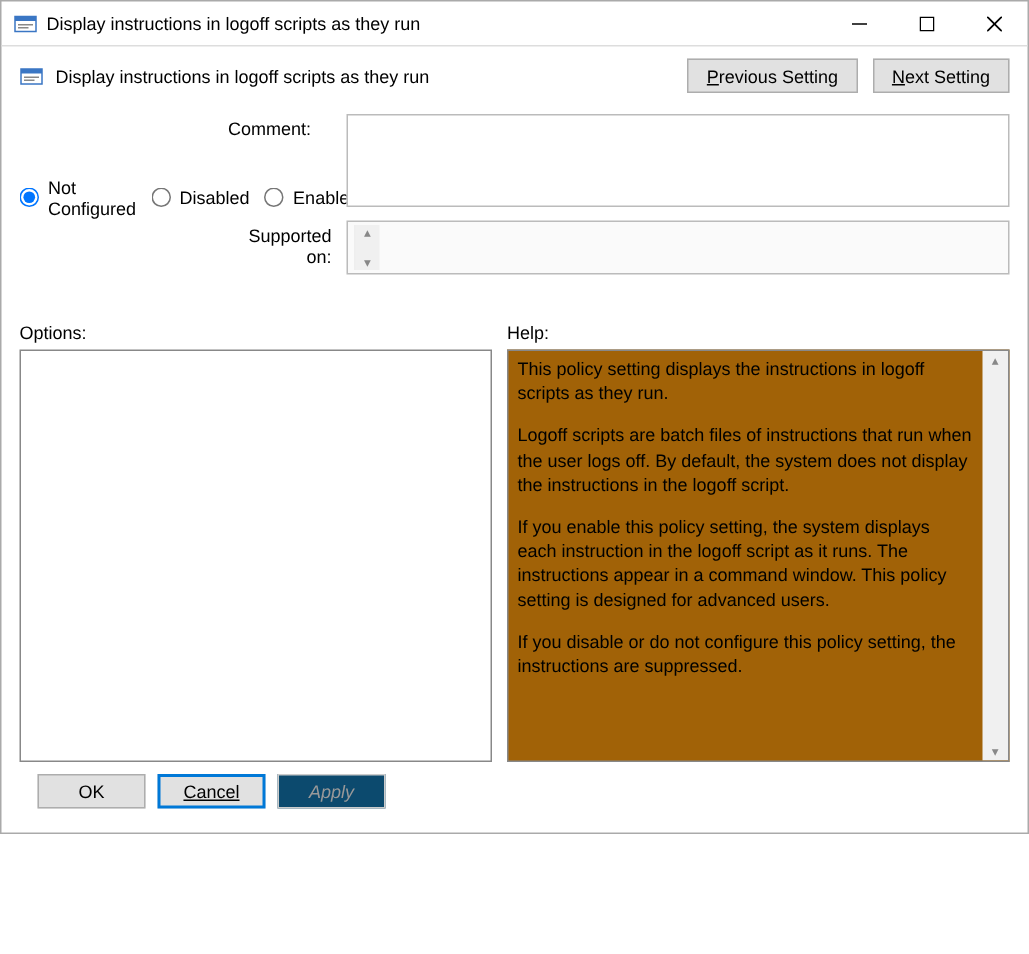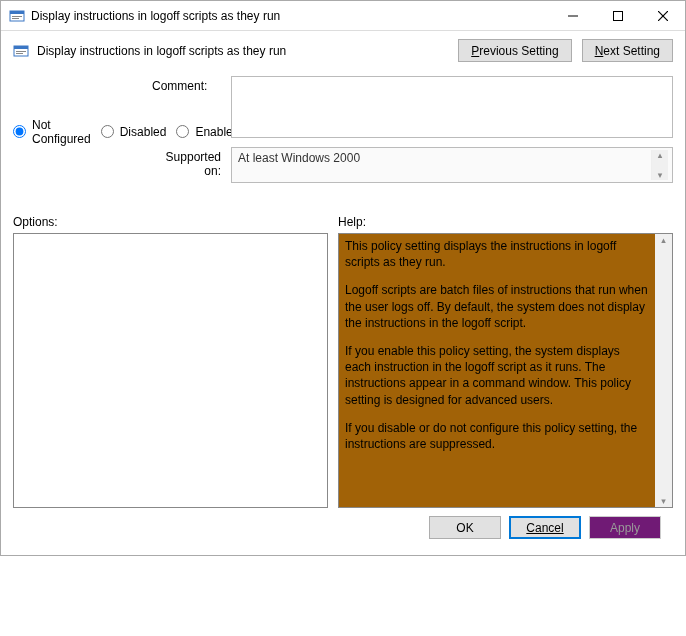--- a/index.html
+++ b/index.html
@@ -30,24 +30,24 @@
 .scroll-arrow { width: 17px; background: #f0f0f0; display: flex; flex-direction: column; justify-content: space-between; align-items: center; font-size: 9px; color: #888; border-left: 1px solid #eee; }
 .supported-label-cell { text-align: right; padding-right: 6px; padding-top: 3px; }
 .panels-header { display: flex; margin-top: 32px; margin-bottom: 4px; }
 .panels-header > div:first-child { width: 325px; }
 .panels { flex: 1; display: flex; gap: 10px; min-height: 0; }
 .panel { border: 1px solid #888; flex: 1; padding: 4px 6px; overflow: auto; font-size: 12px; line-height: 1.35; position: relative; }
 .options-panel { flex: 0 0 315px; }
 .help-panel { background: #a16207; }
 .help-panel p { margin-bottom: 12px; }
 .help-scroll { position: absolute; right: 0; top: 0; bottom: 0; width: 17px; background: #f0f0f0; display: flex; flex-direction: column; justify-content: space-between; align-items: center; font-size: 9px; color: #888; }
-.footer { display: flex; justify-content: flex-end; gap: 8px; padding: 8px 12px; }
+.footer { display: flex; gap: 8px; padding: 8px 12px; }
 .footer .btn { min-width: 72px; }
 .btn-default { border: 2px solid #0078d7; padding: 0 11px; height: 23px; text-decoration: underline; }
-.btn-disabled { color: #999; background: #701a75; border-color: #ccc; cursor: default; }
+.btn-disabled { color: #999; background: #0c4a6e; border-color: #ccc; cursor: default; font-style: italic; }
 </style>
 </head>
 <body>
 
 <div class="window">
 
   <div class="titlebar">
     <span class="titlebar-icon">
       <svg width="16" height="16" viewBox="0 0 16 16">
           <rect x="1" y="3" width="14" height="10" fill="#fff" stroke="#3a76c4"></rect>
@@ -114,21 +114,20 @@
           <input type="radio" name="state" style="">
           <span>Enabled</span>
         </label>
       </div>
       <div class="field-label">Comment:</div>
       <div style="position:relative">
         <textarea class="textarea comment-area" style=""></textarea>
       </div>
       <div class="supported-label-cell">Supported on:</div>
       <div class="textarea supported-area">
-        <div class="supported-text">At least Windows 2000</div>
         <div class="scroll-arrow">
             <span>▴</span>
             <span>▾</span>
           </div>
       </div>
     </div>
 
     <div class="panels-header">
       <div>Options:</div>
       <div>Help:</div>

